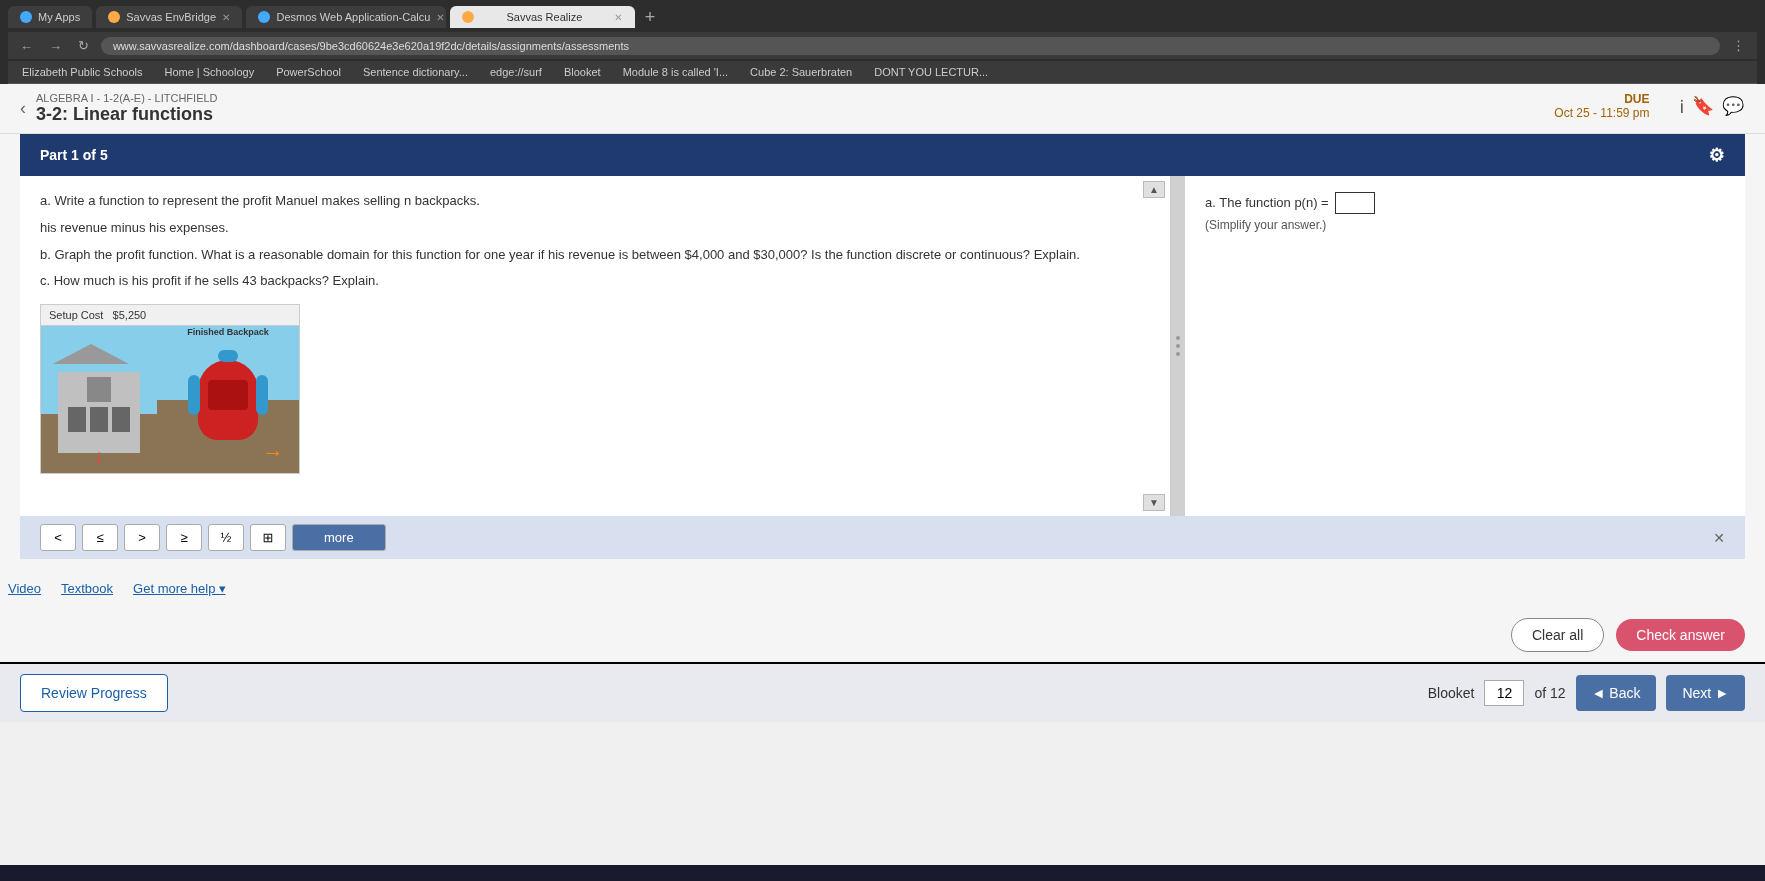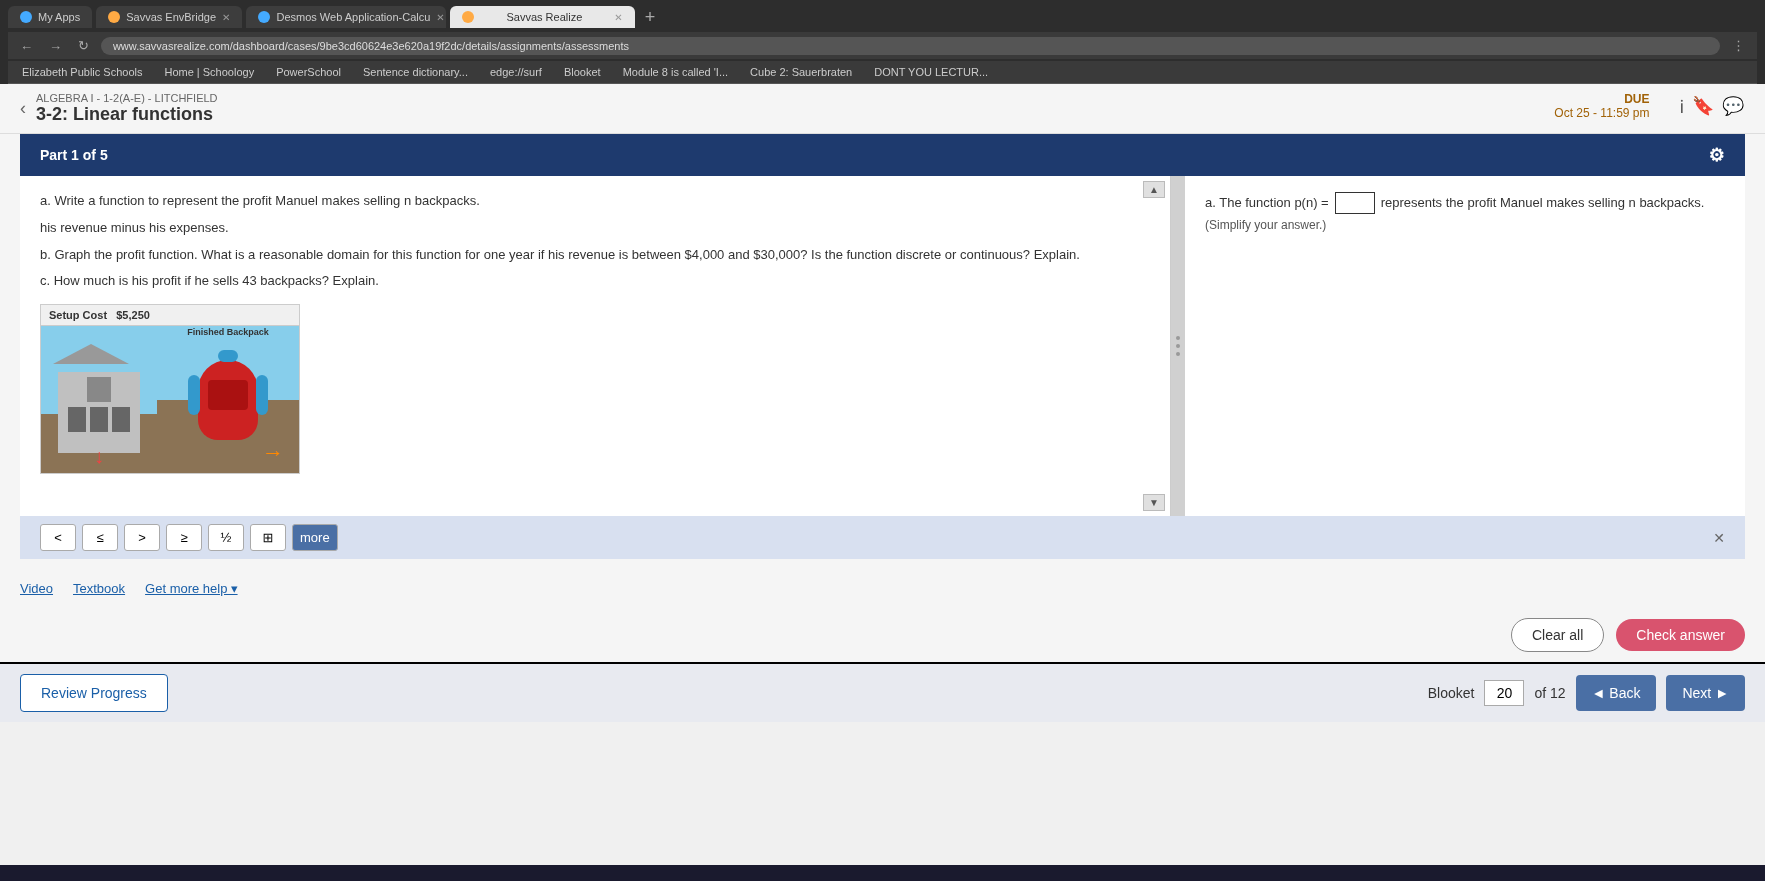--- a/index.html
+++ b/index.html
@@ -198,21 +198,21 @@
       background: #e8e8e8;
       display: flex;
       flex-direction: column;
       overflow: hidden;
       margin-top: 10px;
     }
     .image-header {
       background: #f0f0f0;
       padding: 4px 8px;
       font-size: 11px;
-      font-weight: bold;
+      font-weight: normal;
       color: #333;
       border-bottom: 1px solid #ccc;
     }
     .image-body {
       flex: 1;
       display: flex;
       align-items: center;
       justify-content: center;
       position: relative;
       overflow: hidden;
@@ -388,37 +388,37 @@
       padding: 5px 10px;
       cursor: pointer;
       font-size: 13px;
       border-radius: 3px;
       min-width: 36px;
       text-align: center;
     }
     .math-btn.more-btn {
       background: #4a6fa5;
       color: white;
-      padding: 5px 7px;
+      padding: 5px 31px;
     }
     .close-toolbar {
       margin-left: auto;
       cursor: pointer;
       color: #666;
       font-size: 14px;
       border: none;
       background: none;
     }
 
     
     .help-links {
       display: flex;
       align-items: center;
       gap: 20px;
-      padding: 12px 20px;
+      padding: 12px 8px;
       background: #f5f5f5;
       font-size: 13px;
     }
     .help-link {
       color: #1a5fa8;
       cursor: pointer;
       text-decoration: underline;
     }
 
     
@@ -647,21 +647,20 @@
         <div class="divider-dot"></div>
         <div class="divider-dot"></div>
         <div class="divider-dot"></div>
       </div>
 
       <div class="question-right">
         <div class="answer-area">
           <div class="answer-line">
             <span>a. The function p(n) =</span>
             <div class="answer-input-box"></div>
-            <span>represents the profit Manuel makes selling n backpacks.</span>
           </div>
           <p class="simplify-note">(Simplify your answer.)</p>
         </div>
       </div>
     </div>
 
     <div class="math-toolbar">
       <button class="math-btn">&lt;</button>
       <button class="math-btn">≤</button>
       <button class="math-btn">&gt;</button>
@@ -682,20 +681,20 @@
 
   <div class="action-bar">
     <button class="clear-all-btn">Clear all</button>
     <button class="check-answer-btn">Check answer</button>
   </div>
 
   <div class="footer-nav">
     <button class="review-progress-btn">Review Progress</button>
     <div class="question-nav">
       <span class="question-label">Blooket</span>
-      <div class="question-num-box">20</div>
+      <div class="question-num-box">12</div>
       <span class="of-total">of 12</span>
       <button class="back-nav-btn">◄ Back</button>
       <button class="next-nav-btn">Next ►</button>
     </div>
   </div>
 
 </div>
 
 </body></html>

